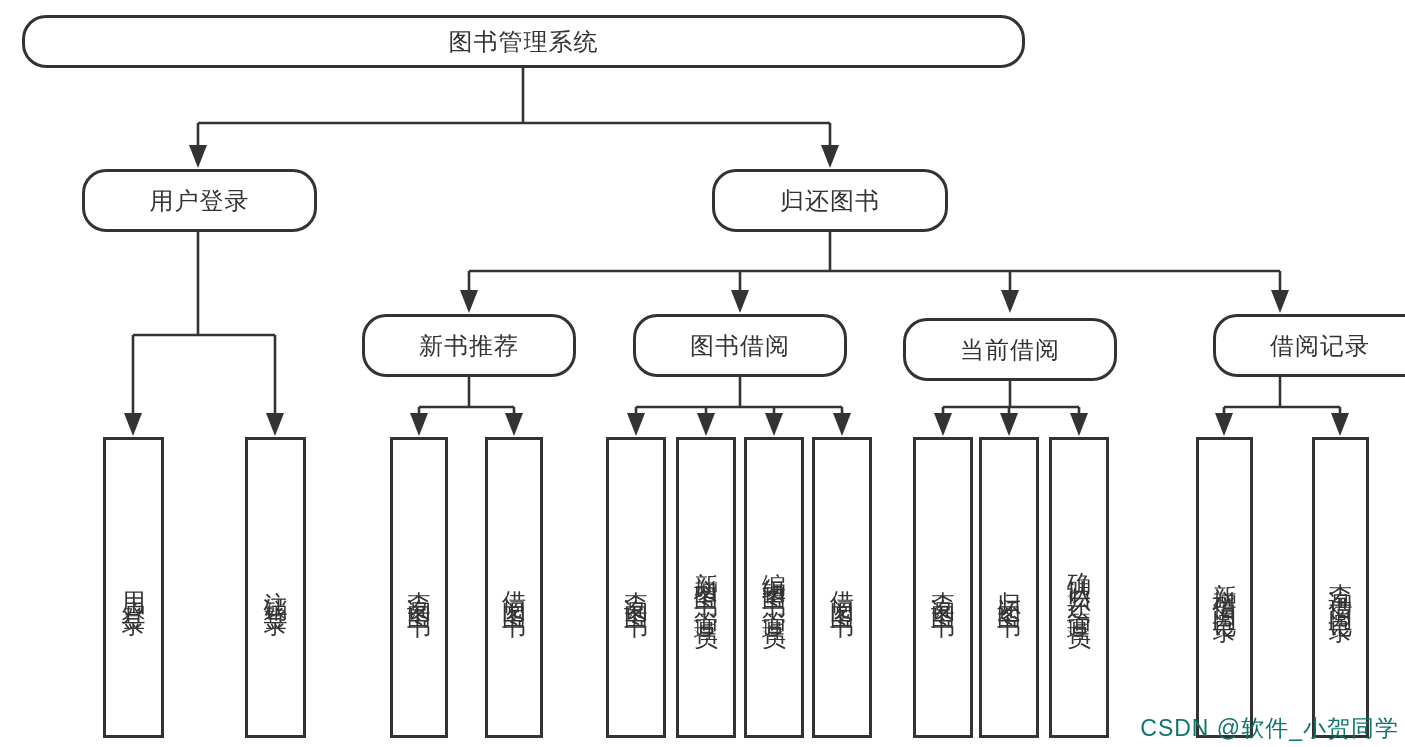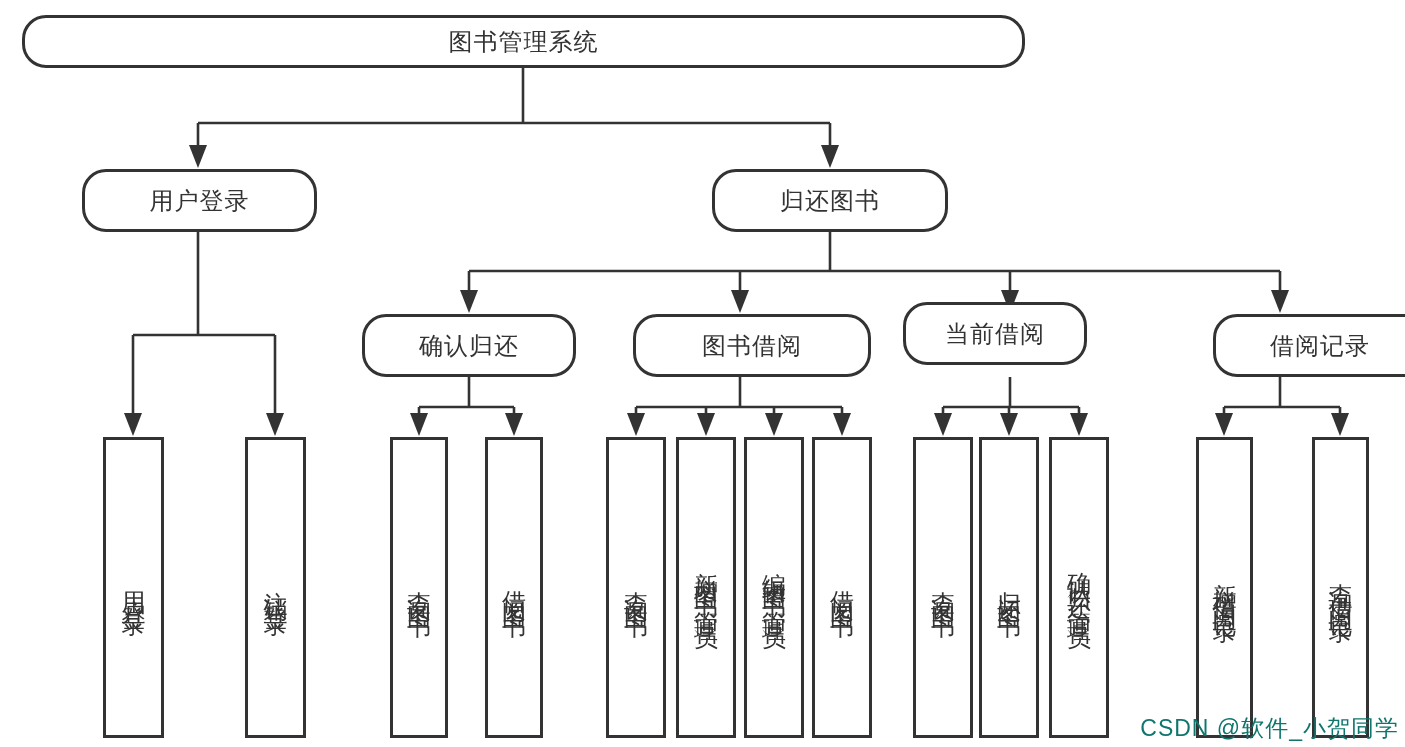--- a/index.html
+++ b/index.html
@@ -136,23 +136,23 @@
       <line x1="1340" y1="407" x2="1340" y2="416"></line>
       <polygon points="1331,413 1349,413 1340,436"></polygon>
     </g>
   </svg>
 
   <div class="node h" style="left:22px; top:15px; width:1003px; height:53px;">图书管理系统</div>
 
   <div class="node h" style="left:82px; top:169px; width:235px; height:63px;">用户登录</div>
   <div class="node h" style="left:712px; top:169px; width:236px; height:63px;">归还图书</div>
 
-  <div class="node h" style="left:362px; top:314px; width:214px; height:63px;">确认归还</div>
-  <div class="node h" style="left:633px; top:314px; width:238px; height:63px;">图书借阅</div>
-  <div class="node h" style="left:903px; top:302px; width:184px; height:63px;">当前借阅</div>
+  <div class="node h" style="left:362px; top:314px; width:214px; height:63px;">新书推荐</div>
+  <div class="node h" style="left:633px; top:314px; width:214px; height:63px;">图书借阅</div>
+  <div class="node h" style="left:903px; top:318px; width:214px; height:63px;">当前借阅</div>
   <div class="node h" style="left:1173px; top:314px; width:214px; height:63px;margin-left:40px;">借阅记录</div>
 
   <div class="node v" style="left:103px; top:437px; width:61px; height:301px;">用户登录</div>
   <div class="node v" style="left:245px; top:437px; width:61px; height:301px;">注销登录</div>
 
   <div class="node v" style="left:390px; top:437px; width:58px; height:301px;">查询图书</div>
   <div class="node v" style="left:485px; top:437px; width:58px; height:301px;">借阅图书</div>
 
   <div class="node v" style="left:606px; top:437px; width:60px; height:301px;">查询图书</div>
   <div class="node v" style="left:676px; top:437px; width:60px; height:301px;">新增图书（管理员）</div>

